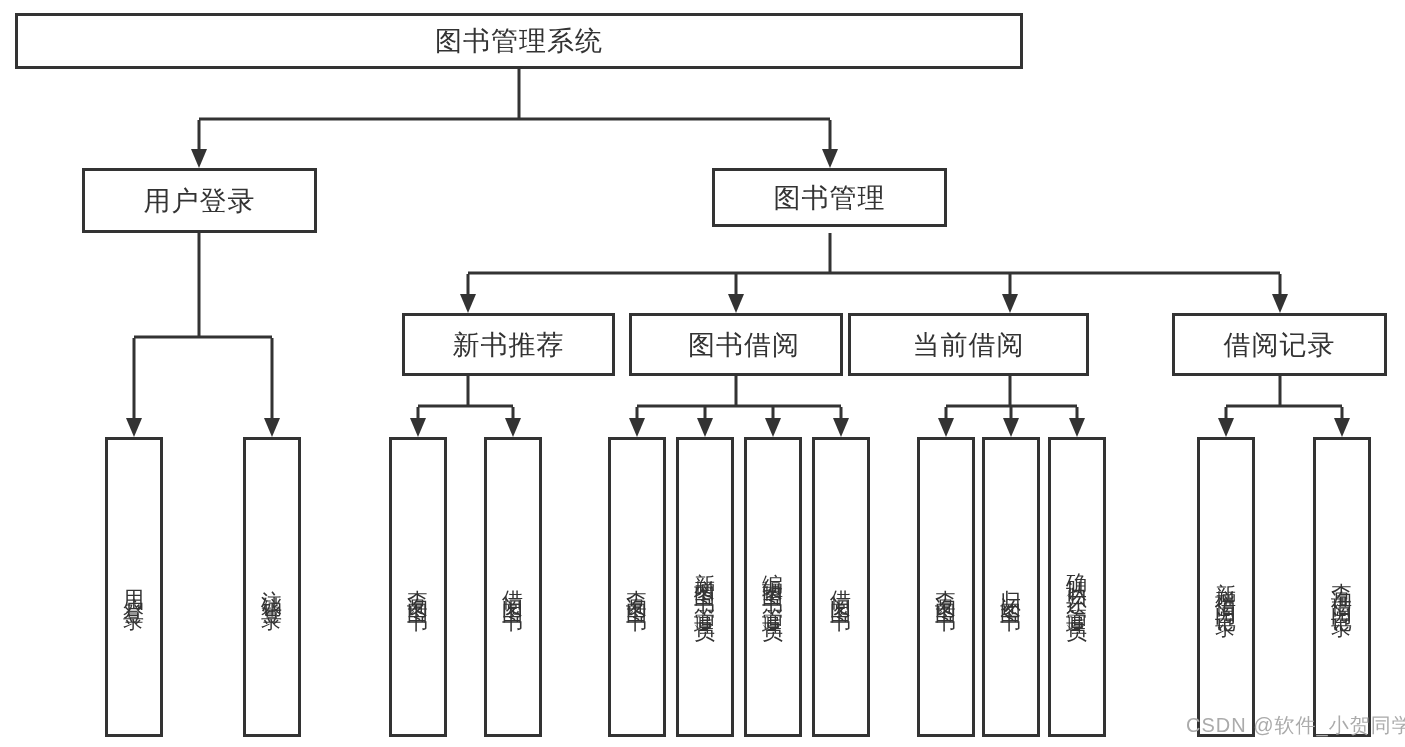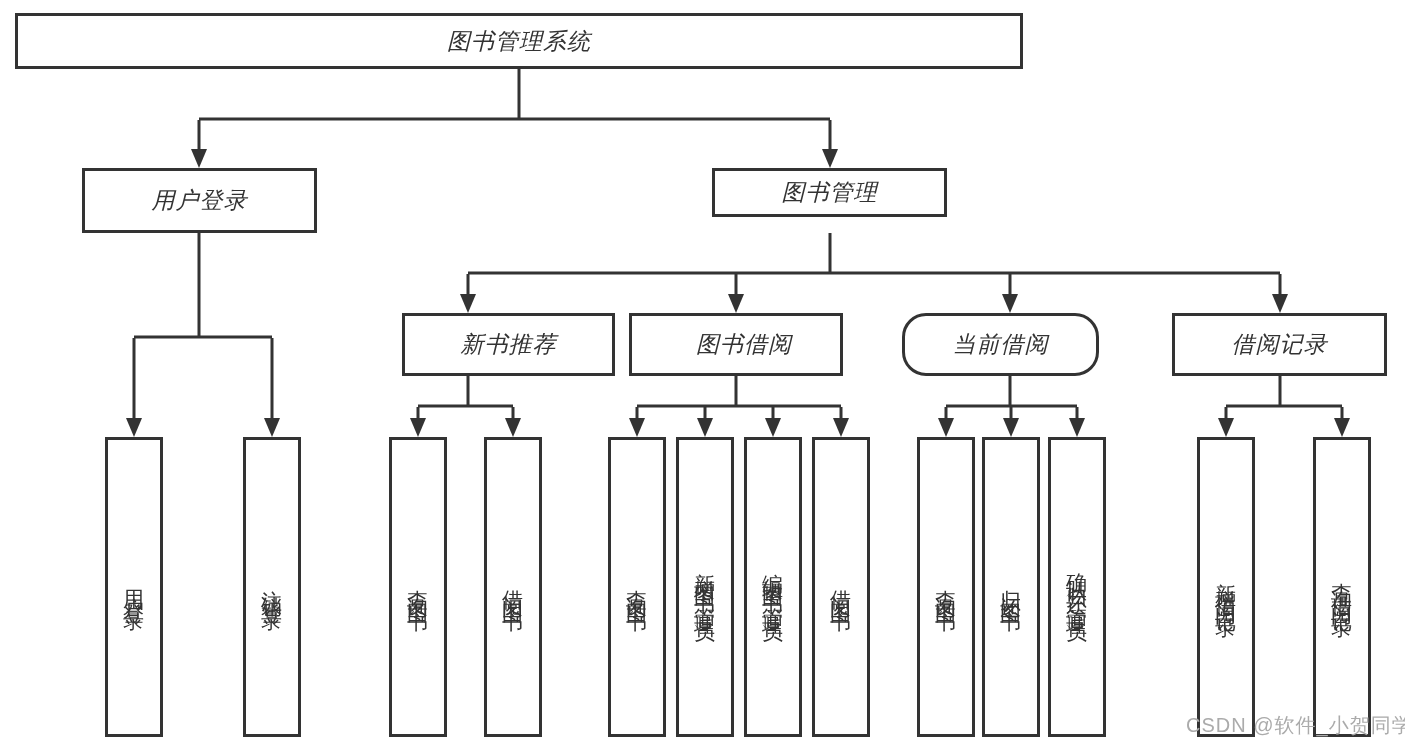--- a/index.html
+++ b/index.html
@@ -25,42 +25,41 @@
     position: absolute;
     box-sizing: border-box;
     background: #ffffff;
     border: 3px solid #333333;
     display: flex;
     align-items: center;
     justify-content: center;
     color: #333333;
   }
   .node.h-label {
-    font-size: 23px;
+    font-size: 27px;
     letter-spacing: 1px;
     white-space: nowrap;
-    font-style: italic;
   }
   .node.v-label {
     font-size: 21px;
   }
   .node.v-label .vtext {
     writing-mode: vertical-rl;
     text-orientation: mixed;
     line-height: 1;
     letter-spacing: 7px;
     white-space: nowrap;
   }
   .root-box    { left: 15px;  top: 13px;  width: 1008px; height: 56px; }
   .lvl2-a      { left: 82px;  top: 168px; width: 235px;  height: 65px; }
-  .lvl2-b      { left: 712px; top: 168px; width: 235px;  height: 49px; }
+  .lvl2-b      { left: 712px; top: 168px; width: 235px;  height: 59px; }
   .lvl3        { top: 313px; height: 63px; }
   .lvl3-a { left: 362px;  width: 213px; margin-left: 40px; }
   .lvl3-b { left: 629px;  width: 214px; padding-left: 16px; }
-  .lvl3-c { left: 902px;  width: 197px; border-radius: 24px; }
+  .lvl3-c { left: 848px;  width: 241px; }
   .lvl3-d { left: 1172px; width: 215px; align-items: center; }
   .leaf { top: 437px; width: 58px; height: 300px; }
   .leaf-1  { left: 105px; }
   .leaf-2  { left: 243px; }
   .leaf-3  { left: 389px; }
   .leaf-4  { left: 484px; }
   .leaf-5  { left: 608px; }
   .leaf-6  { left: 676px; }
   .leaf-7  { left: 744px; }
   .leaf-8  { left: 812px; }

